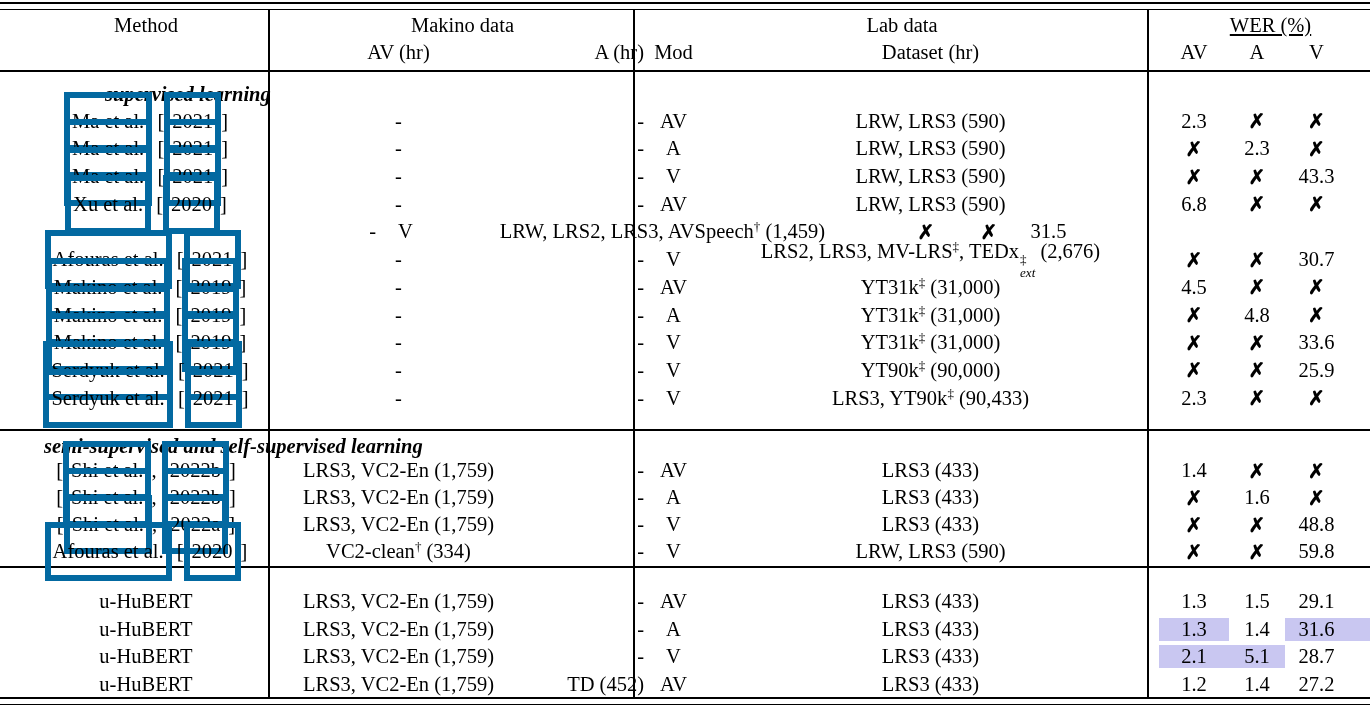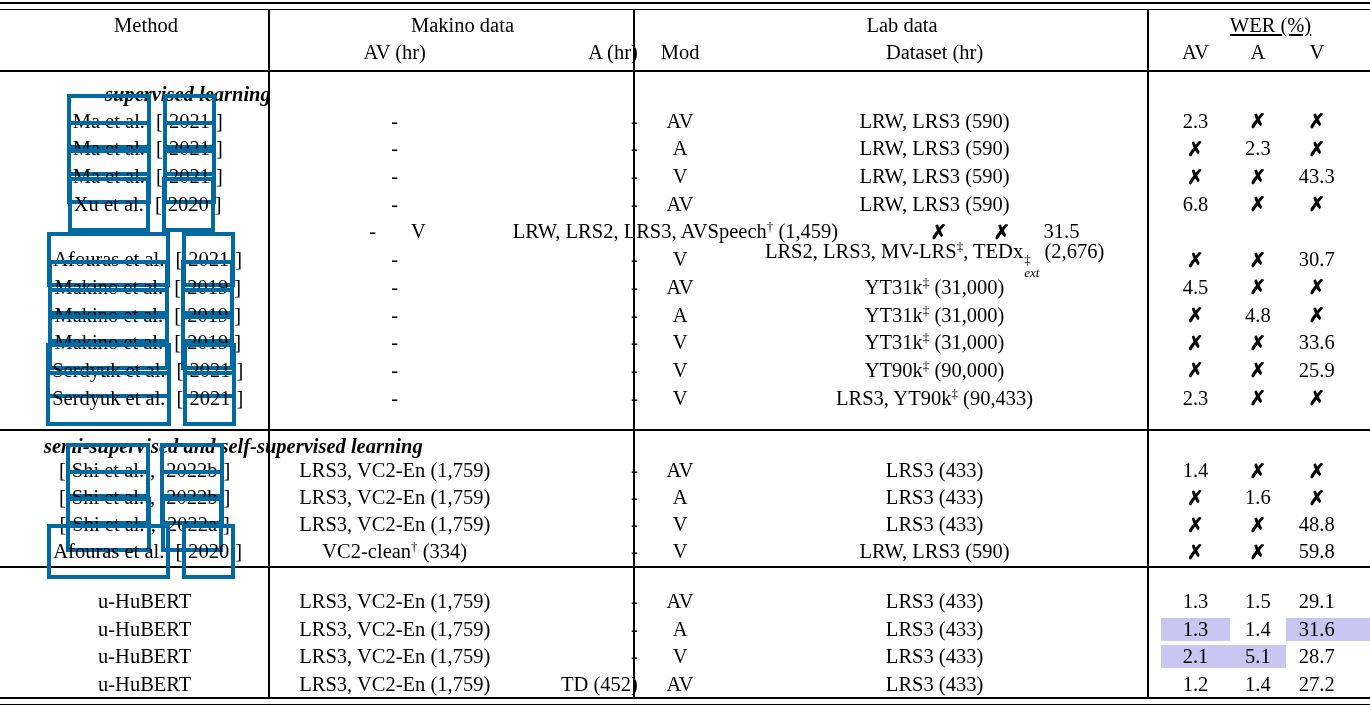--- a/index.html
+++ b/index.html
@@ -7,32 +7,32 @@
        font-family:"Liberation Serif","DejaVu Serif",serif;color:#000;}
   .tbl{position:relative;width:1370px;height:707px;background:#fff;font-size:20.5px;}
   .hrule{position:absolute;left:0;width:1370px;background:#000;height:1.7px;}
   .vline{position:absolute;width:1.6px;background:#000;top:10px;height:687px;}
   .hrow,.row{position:absolute;left:12px;width:1370px;display:flex;align-items:center;}
   .hrow{height:27px;}
   .cell{box-sizing:border-box;text-align:center;white-space:nowrap;overflow:visible;}
   .c-m{width:268px;}
   .c-av{width:237px;}
   .c-a{width:128px;text-align:right;padding-right:1px;}
-  .c-mod{width:57px;margin-left:13px;}
+  .c-mod{width:57px;}
   .c-ds{width:457px;}
   .c-wav{width:70px;}
   .c-wa{width:56px;}
   .c-wv{width:97px;padding-right:34px;}
   .g-m{width:268px;}
   .g-unlab{width:365px;}
   .g-lab{width:514px;}
   .g-wer{width:223px;text-decoration:underline;}
   .section-title{position:absolute;left:0;width:1370px;height:27px;display:flex;align-items:center;
                  padding-left:57px;box-sizing:border-box;font-weight:bold;font-style:italic;}
-  .linkbox{display:inline-block;border:4px solid #0369a1;padding:12px 2px;line-height:1.12;}
+  .linkbox{display:inline-block;border:6px solid #0369a1;padding:12px 2px;line-height:1.12;}
   .cross{font-weight:bold;font-size:20px;}
   .hl{background:#c9c7f1;}
   .sup{font-size:13px;line-height:0;vertical-align:7px;}
   .supsub{display:inline-flex;flex-direction:column;align-items:flex-start;
           font-size:13px;line-height:1;vertical-align:-6px;margin-left:1px;}
   .supsub .b{font-style:italic;}
   .wcell{display:flex;align-items:center;justify-content:center;height:100%;}
 </style>
 </head>
 <body>

